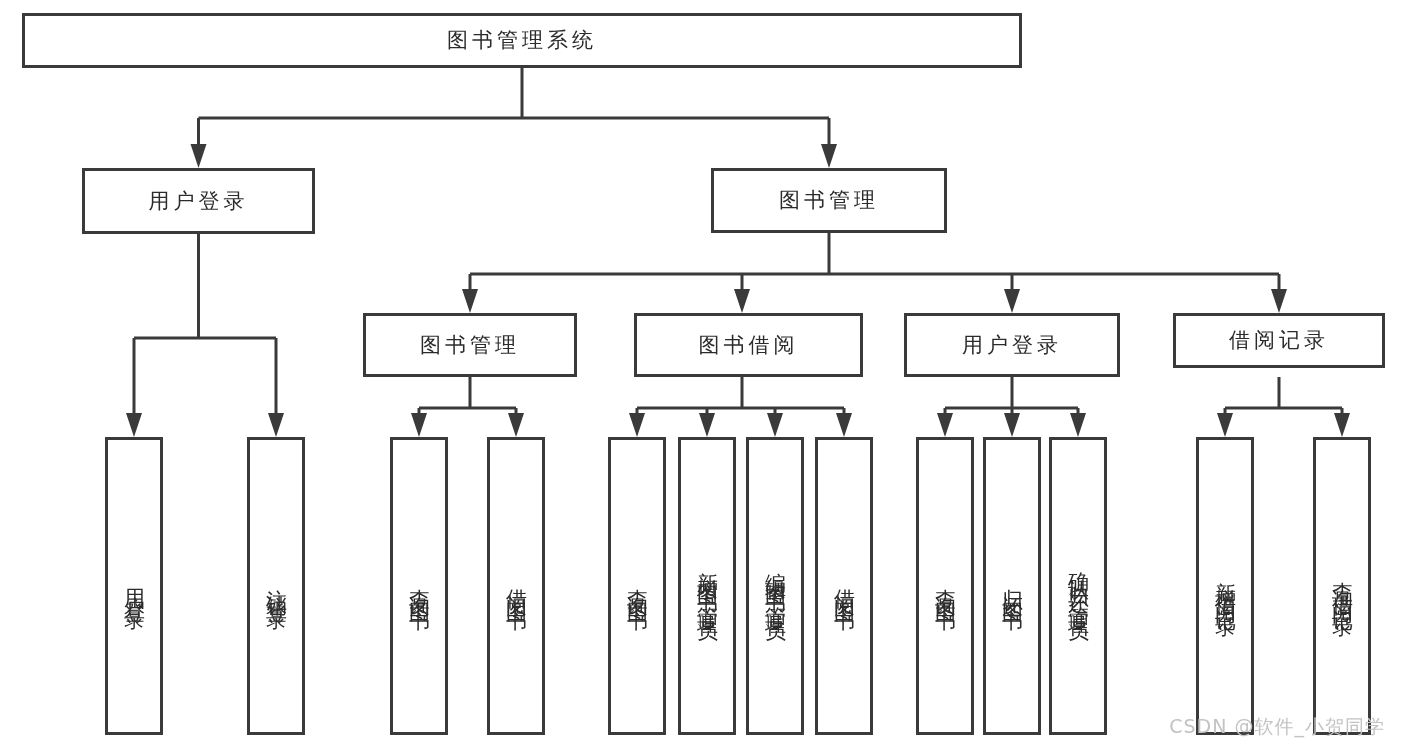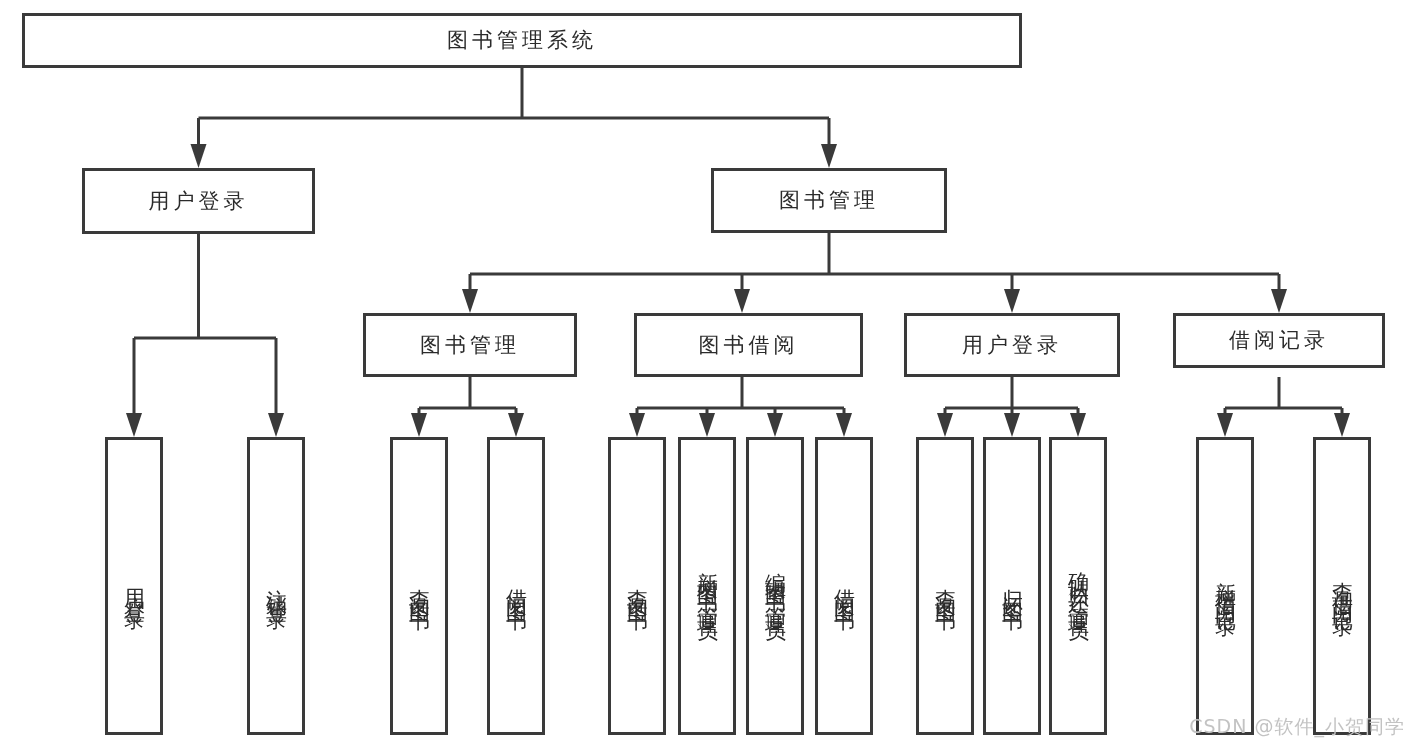--- a/index.html
+++ b/index.html
@@ -39,21 +39,21 @@
     white-space: nowrap;
   }
   .box.v .lbl {
     writing-mode: vertical-rl;
     text-orientation: mixed;
     letter-spacing: 7px;
     white-space: normal;
   }
   #watermark {
     position: absolute;
-    right: 0;
+    right: 20px;
     top: 714px;
     z-index: 5;
     font-size: 19px;
     letter-spacing: 1px;
     color: var(--watermark, #c3c3c3);
     white-space: nowrap;
   }
 </style>
 </head>
 <body>

